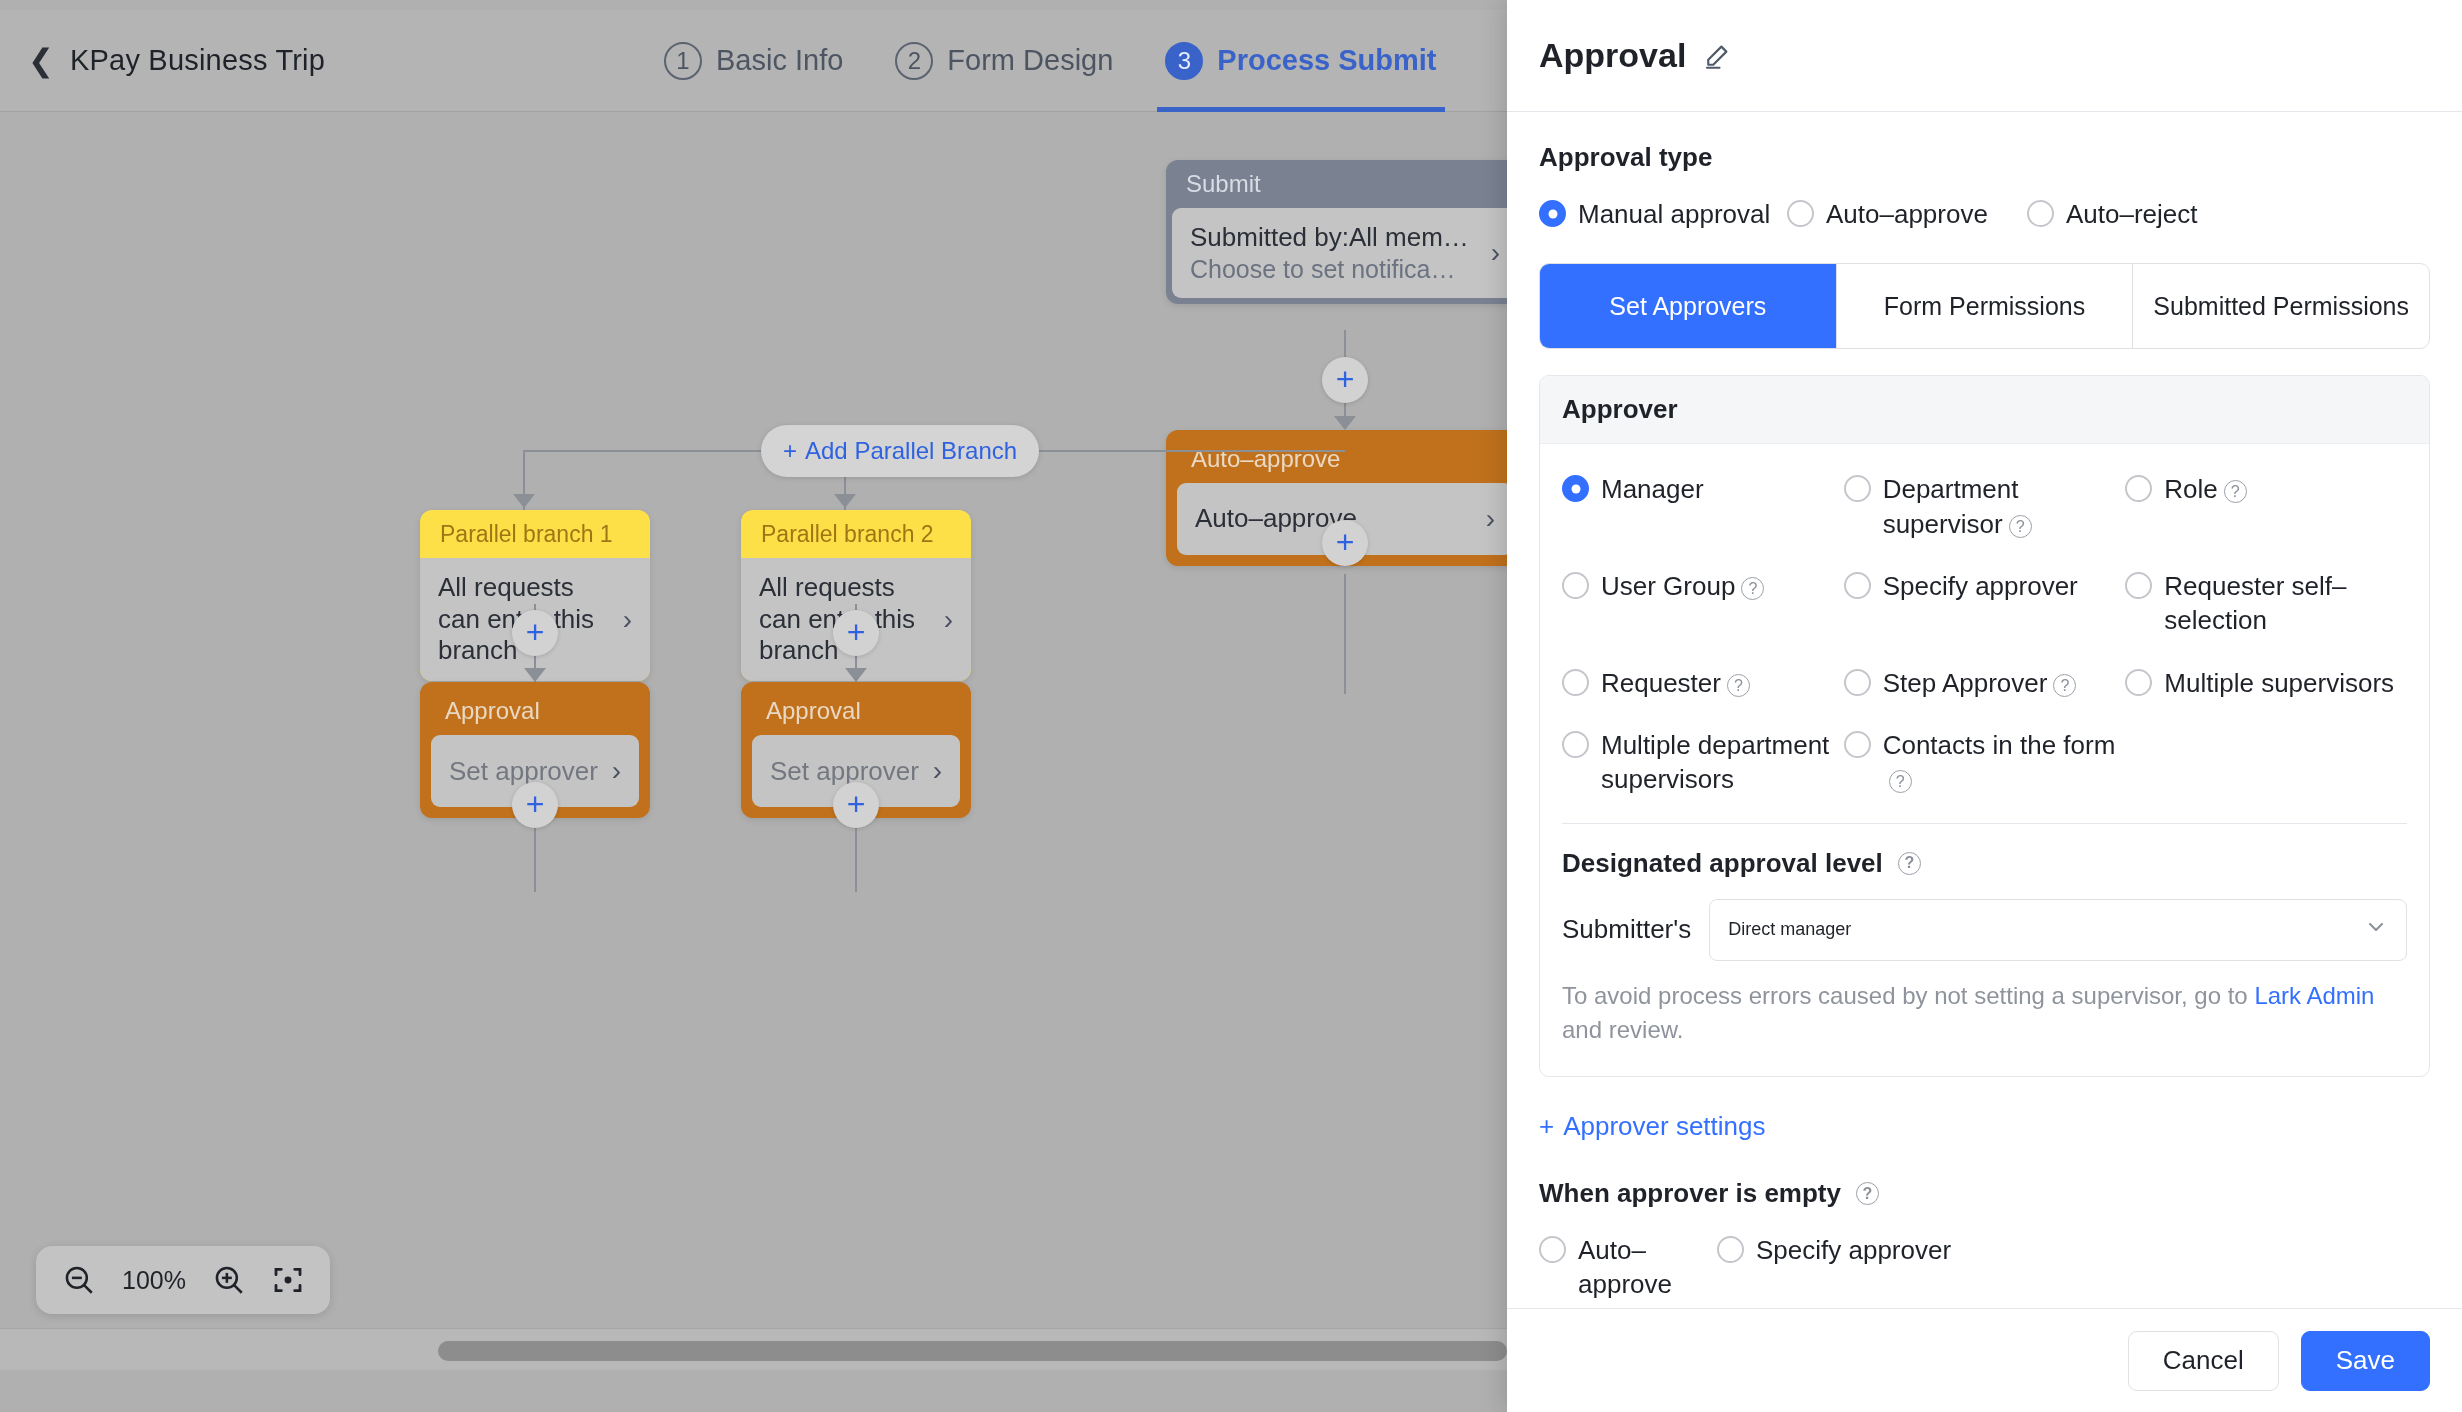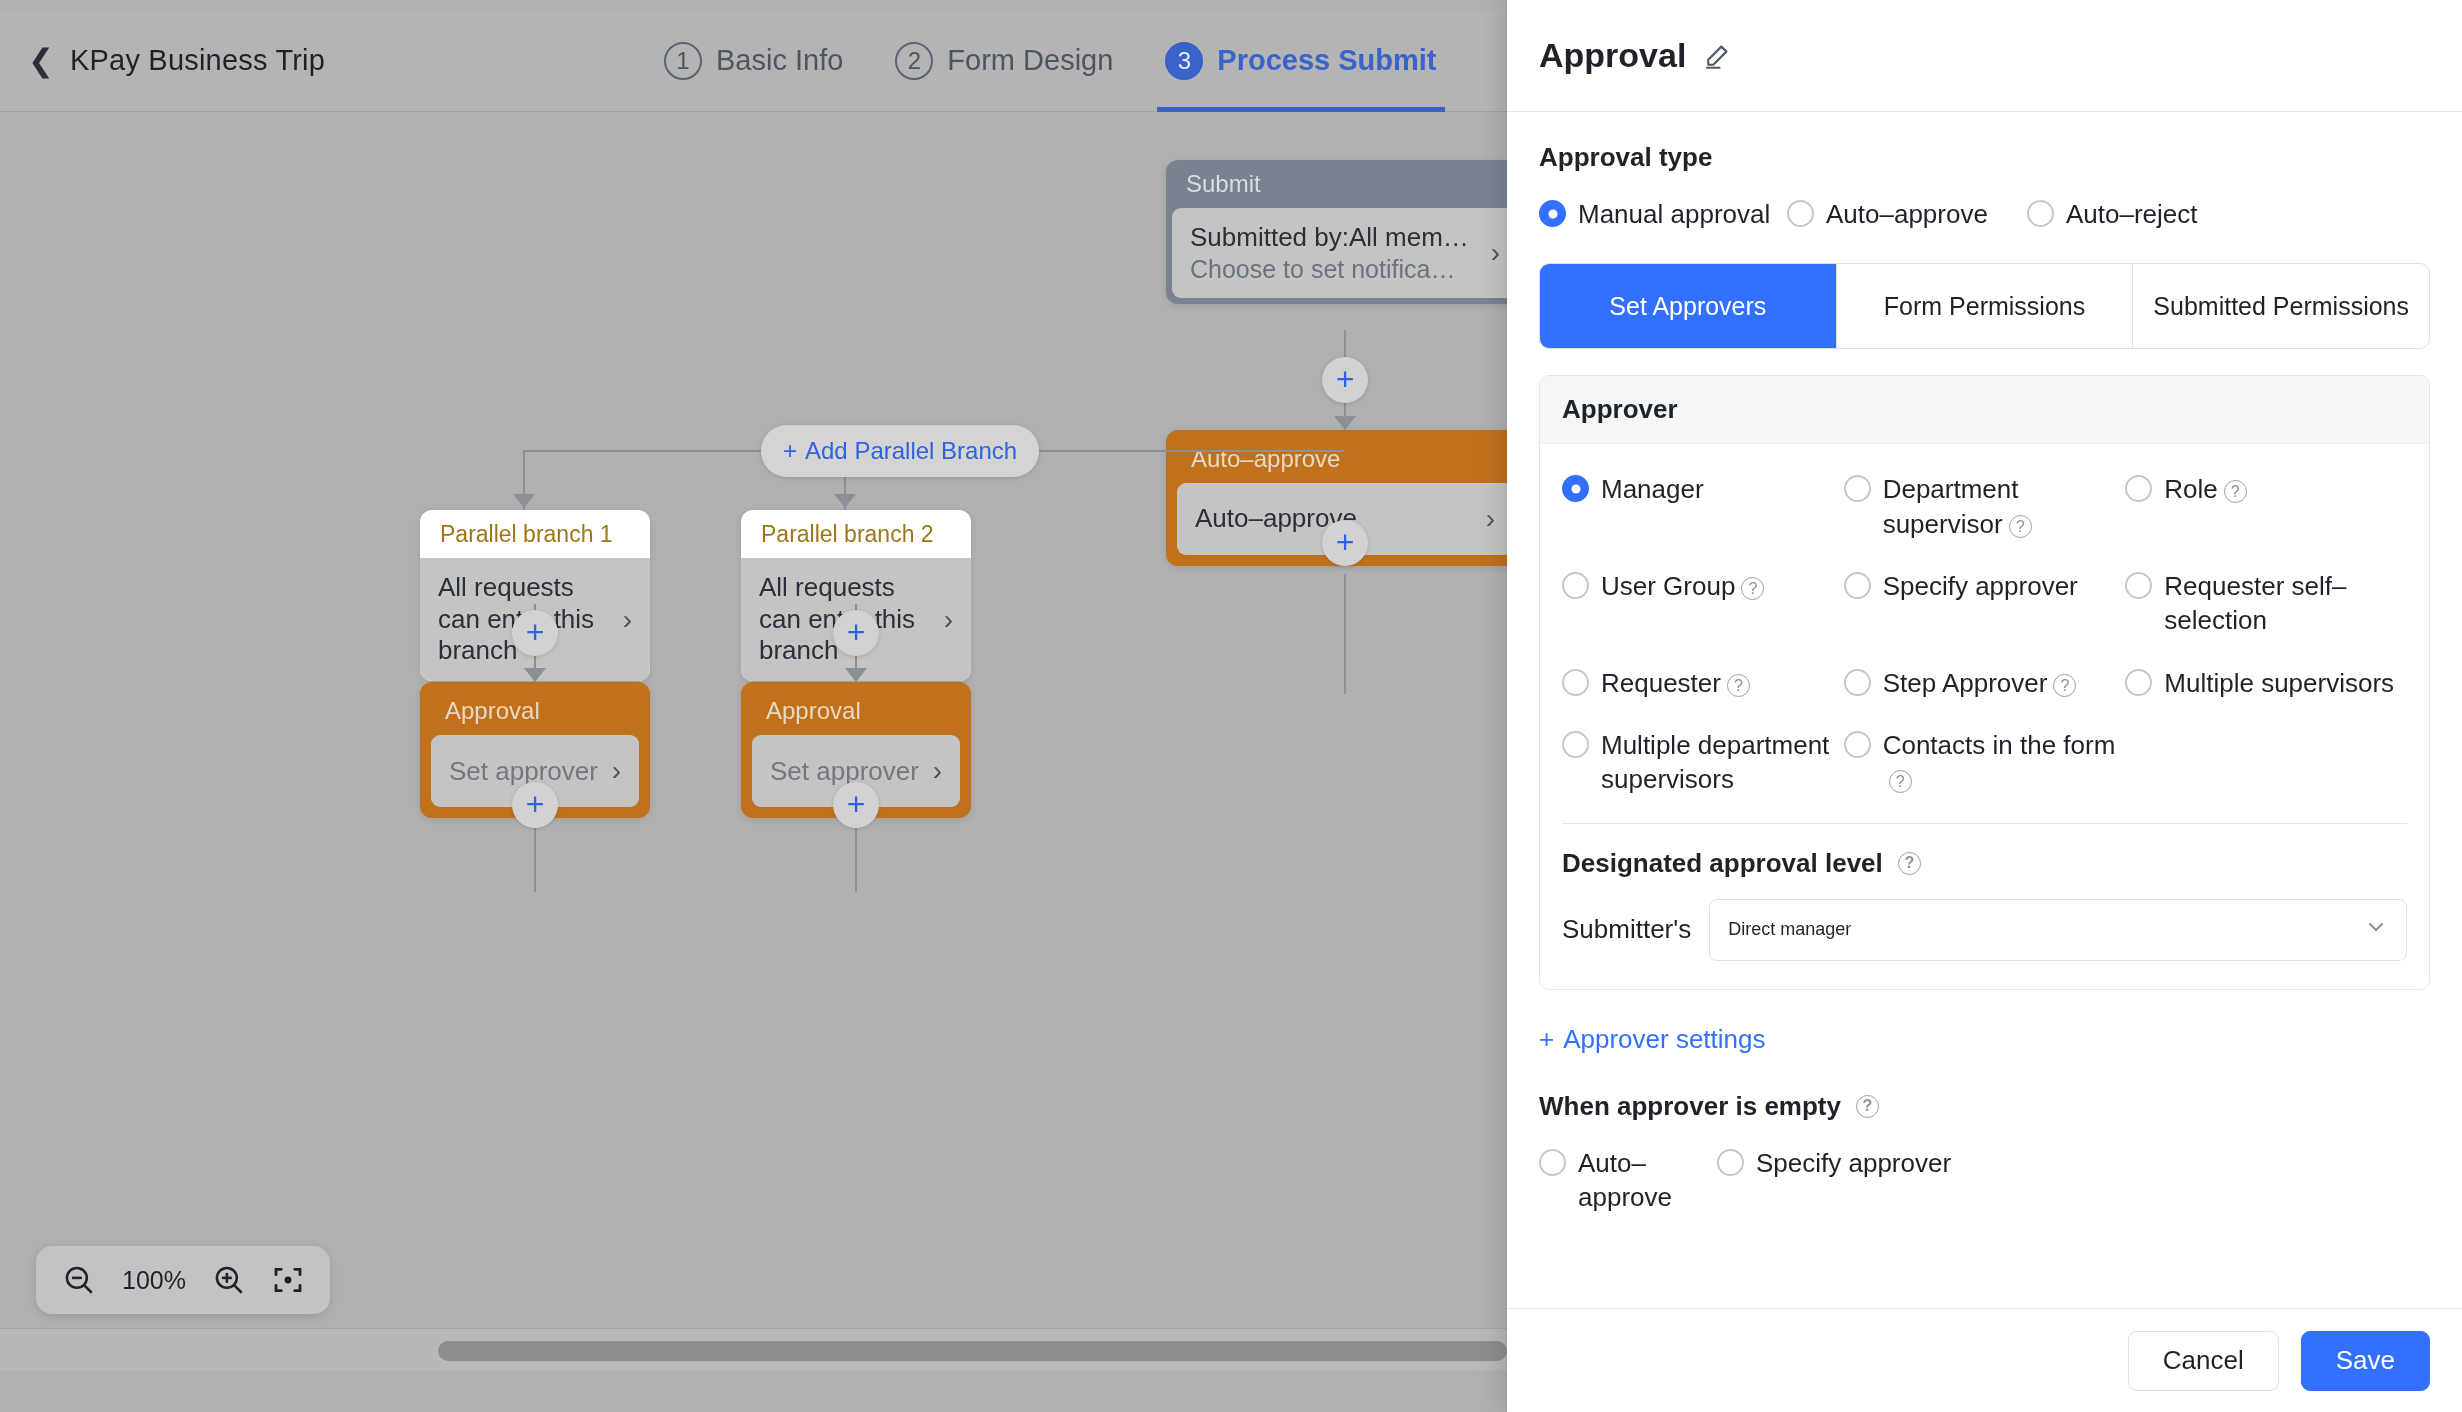--- a/index.html
+++ b/index.html
@@ -67,21 +67,21 @@
   .flow-card .body .txtwrap { flex: 1; min-width: 0; }
   .flow-card .body .t1 { font-size: 26px; color: #2b2f38; line-height: 1.22; }
   .flow-card .body .t2 { font-size: 25px; color: #6b7280; line-height: 1.22; }
   .flow-card .body .t-placeholder { font-size: 26px; color: #737880; }
   .flow-card .body .arrow { font-size: 28px; color: #4b5160; margin-left: 12px; }
 
   .card-submit { background: #7a8292; }
   .card-submit .hdr { color: #d8dce4; }
   .card-orange { background: #c1711c; }
   .card-orange .hdr { color: #e9d9c4; }
-  .card-branch { background: #ffffff; }
+  .card-branch { background: #fde047; }
   .card-branch .hdr { color: #a07615; font-size: 23px; }
   .card-branch .body { background: #c4c4c4; margin: 0; border-radius: 0 0 12px 12px; }
 
   .conn { position: absolute; background: #8b8f96; width: 2px; }
   .conn-h { position: absolute; background: #8b8f96; height: 2px; }
   .arrowhead {
     position: absolute; width: 0; height: 0;
     border-left: 11px solid transparent; border-right: 11px solid transparent;
     border-top: 14px solid #8b8f96;
   }
@@ -468,20 +468,23 @@
             <div class="sel-prefix">Submitter's</div>
             <div class="select">
               <span>Direct manager</span>
               <span class="chev">
                 <svg width="24" height="24" viewBox="0 0 24 24" fill="none" stroke="#8a8f98" stroke-width="2" stroke-linecap="round" stroke-linejoin="round">
                     <polyline points="6 9 12 15 18 9"></polyline>
                   </svg>
               </span>
             </div>
           </div>
+          <div class="hint" style="margin-top:18px;">
+            <span>To avoid process errors caused by not setting a supervisor, go to </span><a href="#">Lark Admin</a><span> and review.</span>
+          </div>
         </div>
       </div>
 
       <div style="margin-top:34px;">
         <span class="link-add">
           <span>+</span>
           <span>Approver settings</span>
         </span>
       </div>
 

